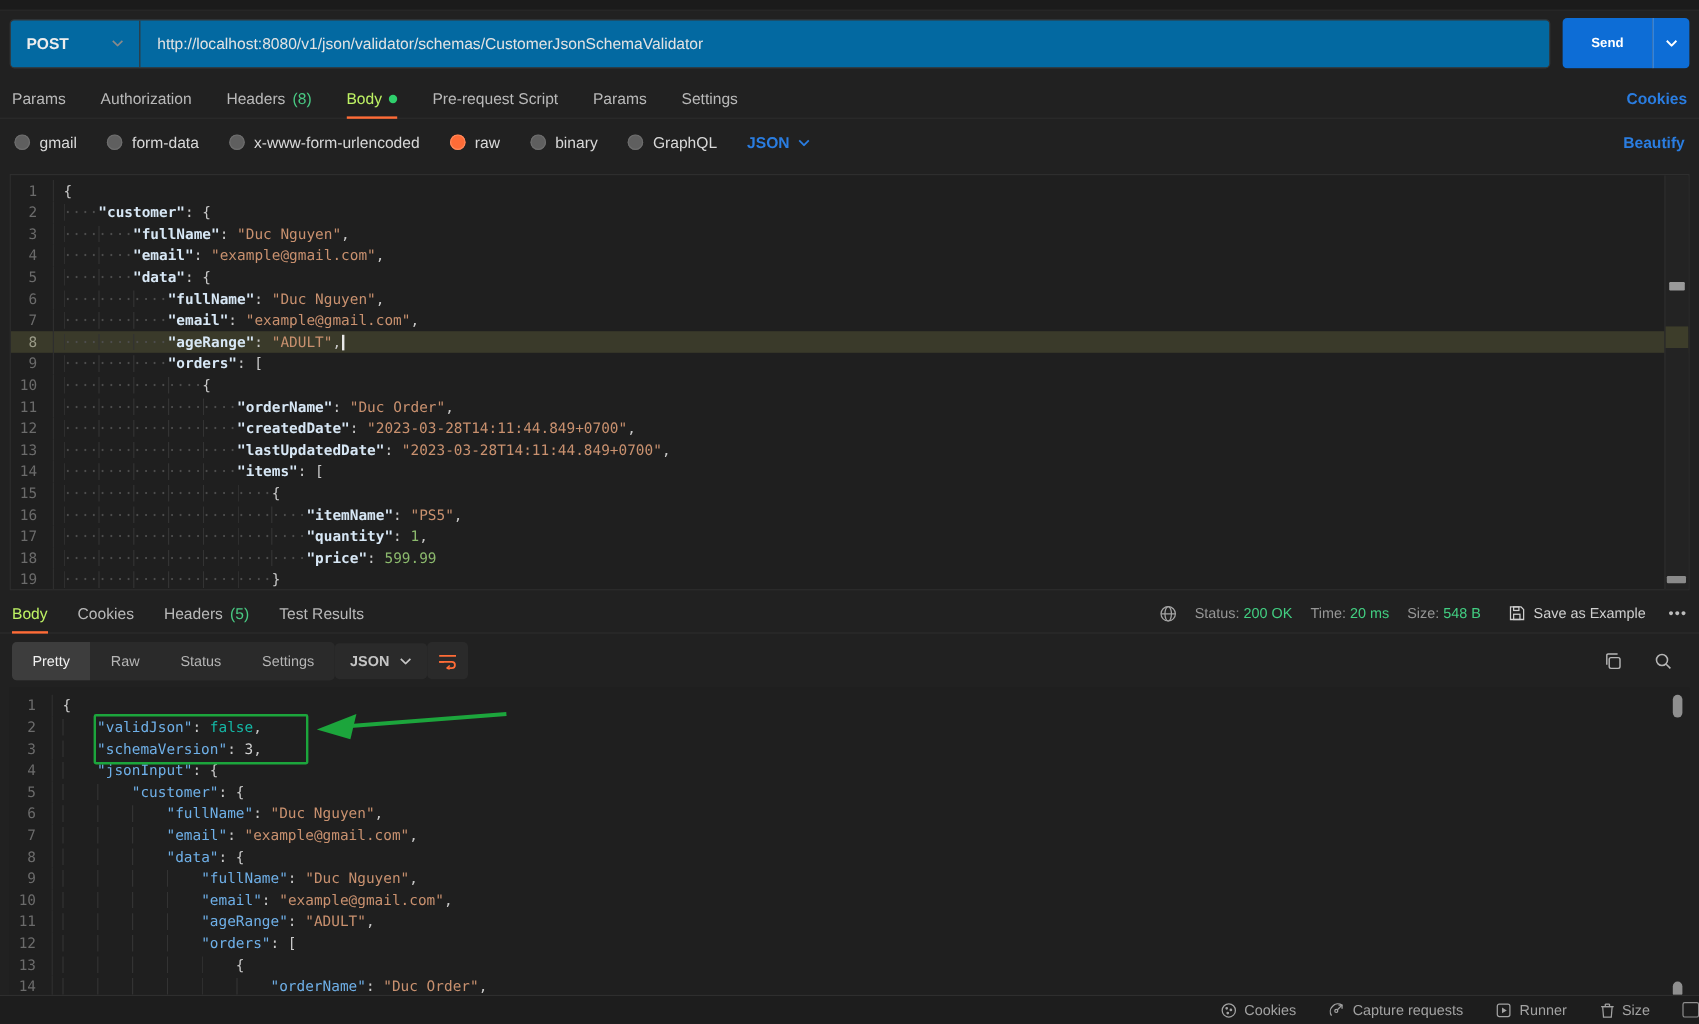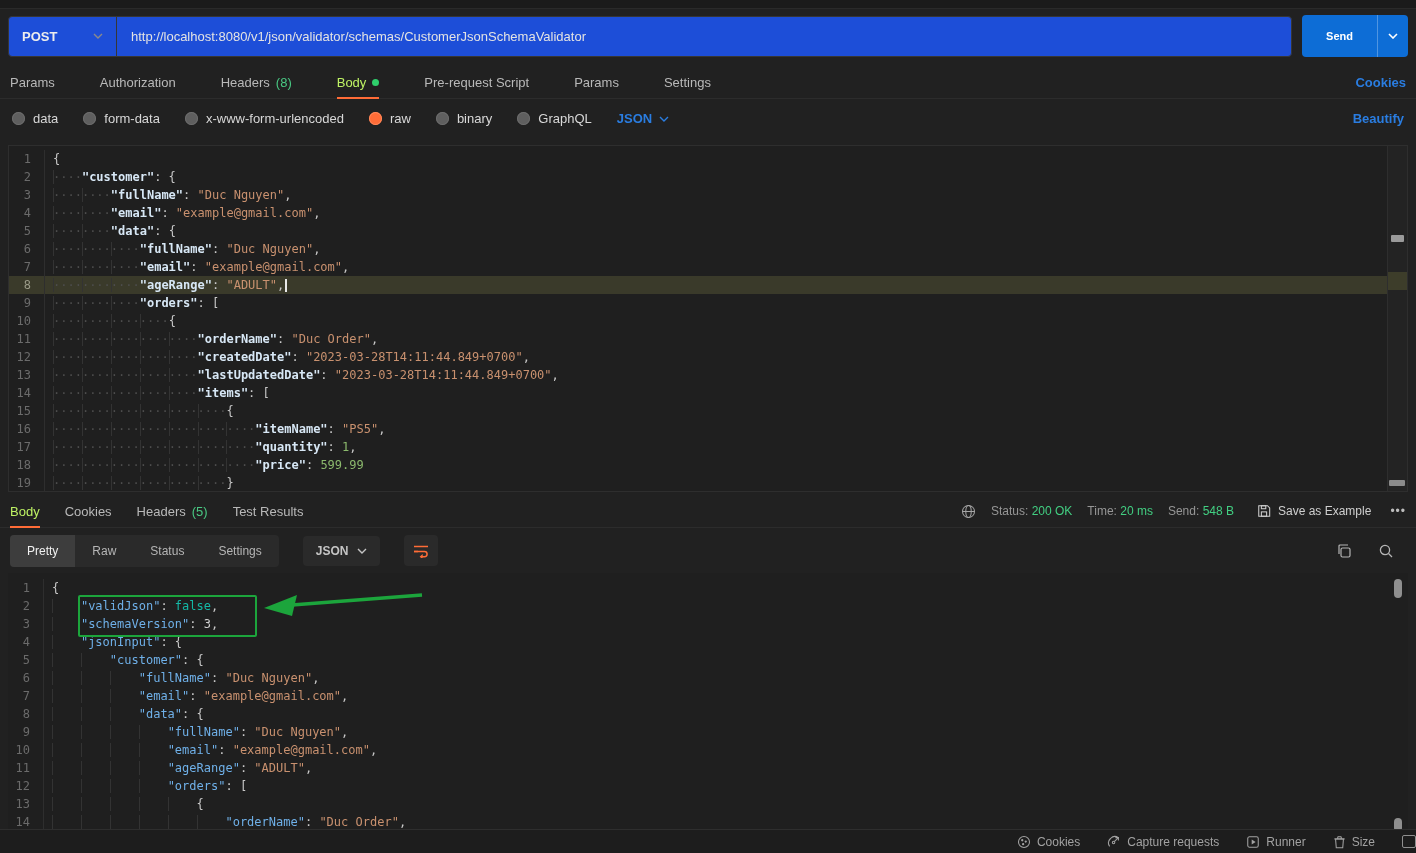--- a/index.html
+++ b/index.html
@@ -5,30 +5,30 @@
   * { box-sizing: border-box; margin: 0; padding: 0; }
   html,body { width:1416px; height:853px; overflow:hidden; }
   body {
     background:#212121; color:#cccccc; position:relative;
     font-family:"Liberation Sans", sans-serif;
   }
   .top-strip { height:9px; background:#1b1b1b; border-bottom:1px solid #2a2a2a; }
 
   
   .url-row { display:flex; align-items:center; padding:6px 8px 9px; gap:10px; }
-  .url-control { flex:1; display:flex; height:41px; background:#1d4ed8; border:1px solid #363636; border-radius:4px; overflow:hidden; }
+  .url-control { flex:1; display:flex; height:41px; background:#0369a1; border:1px solid #363636; border-radius:4px; overflow:hidden; }
   .method { width:108px; display:flex; align-items:center; justify-content:space-between; padding:0 13px; border-right:1px solid #363636; color:#ededed; font-weight:bold; font-size:13px; cursor:pointer; }
   .chev { color:#8a8a8a; }
   .url-input { flex:1; background:transparent; border:none; outline:none; color:#e3e3e3; font-size:13px; padding:0 14px; font-family:"Liberation Sans",sans-serif; }
   .send-btn { display:flex; height:42px; border-radius:4px; overflow:hidden; cursor:pointer; }
   .send-main { background:#0d6dd6; color:#fff; font-weight:600; font-size:11px; padding:0 24px; display:flex; align-items:center; }
   .send-caret { background:#0d6dd6; border-left:1px solid rgba(255,255,255,.28); width:31px; display:flex; align-items:center; justify-content:center; color:#fff; }
 
   
-  .tabs-row { display:flex; align-items:center; padding:0 10px; height:33px; border-bottom:1px solid #2c2c2c;gap:16px; }
+  .tabs-row { display:flex; align-items:center; padding:0 10px; height:33px; border-bottom:1px solid #2c2c2c; }
   .tab { position:relative; height:100%; display:flex; align-items:center; gap:6px; margin-right:29px; font-size:13px; color:#b9b9b9; cursor:pointer; }
   .tab.active { color:#bef264; }
   .tab.active::after { content:""; position:absolute; left:0; right:0; bottom:-1px; height:2px; background:#ff6c37; }
   .count { color:#49c983; }
   .dot { width:7px; height:7px; border-radius:50%; background:#2fcf6c; }
   .spacer { flex:1; }
   .link { color:#2a7de1; font-size:13px; font-weight:600; cursor:pointer; }
 
   
   .modes-row { display:flex; align-items:center; padding:0 12px; height:39px; gap:25px; font-size:13px; color:#d8d8d8; }
@@ -62,21 +62,21 @@
 
   
   .resp-head { display:flex; align-items:center; height:33px; padding:0 10px; border-bottom:1px solid #2c2c2c; margin-top:3px; font-size:13px; }
   .resp-head .tab { margin-right:25px; }
   .meta { margin-left:auto; display:flex; align-items:center; gap:15px; font-size:12px; color:#969696; }
   .meta .mv { color:#42cf82; }
   .meta .save { display:flex; align-items:center; gap:7px; color:#cfcfcf; margin-left:8px; cursor:pointer; }
   .meta .more { color:#bdbdbd; letter-spacing:1px; cursor:pointer; margin-left:4px; }
   .g-ic { color:#a5a5a5; display:flex; }
 
-  .resp-toolbar { display:flex; align-items:center; height:45px; padding:0 10px; gap:24px; }
+  .resp-toolbar { display:flex; align-items:center; height:45px; padding:0 10px; gap:0; }
   .seg { display:flex; background:#2a2a2a; border-radius:4px; overflow:hidden; font-size:12px; }
   .seg .v { padding:9px 17px; color:#b5b5b5; cursor:pointer; }
   .seg .v.active { background:#3d3d3d; color:#f0f0f0; }
   .lang2 { background:#2a2a2a; border-radius:4px; padding:8px 13px; color:#c5c5c5; font-size:12px; font-weight:600; display:flex; align-items:center; gap:9px; cursor:pointer; }
   .wrap-btn { background:#2a2a2a; border-radius:4px; width:34px; height:31px; display:flex; align-items:center; justify-content:center; color:#ff6c37; cursor:pointer; }
   .icon-btn { color:#b5b5b5; cursor:pointer; display:flex; }
   .tool-right { margin-left:auto; display:flex; gap:26px; padding-right:12px; }
 
   .resp-editor { margin:0 8px; position:relative; height:263px; overflow:hidden; padding-top:6px; background:#1f1f1f; }
   .anno-box { position:absolute; left:70px; top:22px; width:179px; height:42px; border:2px solid #1ca53c; border-radius:2px; pointer-events:none; }
@@ -145,21 +145,21 @@
   <div class="tab">
       <span>Settings</span>
     </div>
   <div class="spacer"></div>
   <span class="link">Cookies</span>
 </div>
 
 <div class="modes-row">
   <div class="mode">
       <span class="radio"></span>
-      <span>data</span>
+      <span>gmail</span>
     </div>
   <div class="mode">
       <span class="radio"></span>
       <span>form-data</span>
     </div>
   <div class="mode">
       <span class="radio"></span>
       <span>x-www-form-urlencoded</span>
     </div>
   <div class="mode sel">
@@ -232,21 +232,21 @@
   <div class="meta">
     <span class="g-ic">
       <svg width="15" height="15" viewBox="0 0 16 16" fill="none" stroke="currentColor" stroke-width="1.1">
           <circle cx="8" cy="8" r="6.4"></circle>
           <ellipse cx="8" cy="8" rx="2.9" ry="6.4"></ellipse>
           <line x1="1.6" y1="8" x2="14.4" y2="8"></line>
         </svg>
     </span>
     <span><span>Status:</span> <span class="mv">200 OK</span></span>
     <span><span>Time:</span> <span class="mv">20 ms</span></span>
-    <span><span>Send:</span> <span class="mv">548 B</span></span>
+    <span><span>Size:</span> <span class="mv">548 B</span></span>
     <span class="save">
       <span>
         <svg width="14" height="14" viewBox="0 0 16 16" fill="none" stroke="currentColor" stroke-width="1.2">
             <path d="M2 2 h10 l2.5 2.5 V14 H2 Z"></path>
             <rect x="5" y="9" width="6" height="5"></rect>
             <rect x="5" y="2" width="5" height="3.4"></rect>
           </svg>
       </span>
       <span>Save as Example</span>
     </span>

